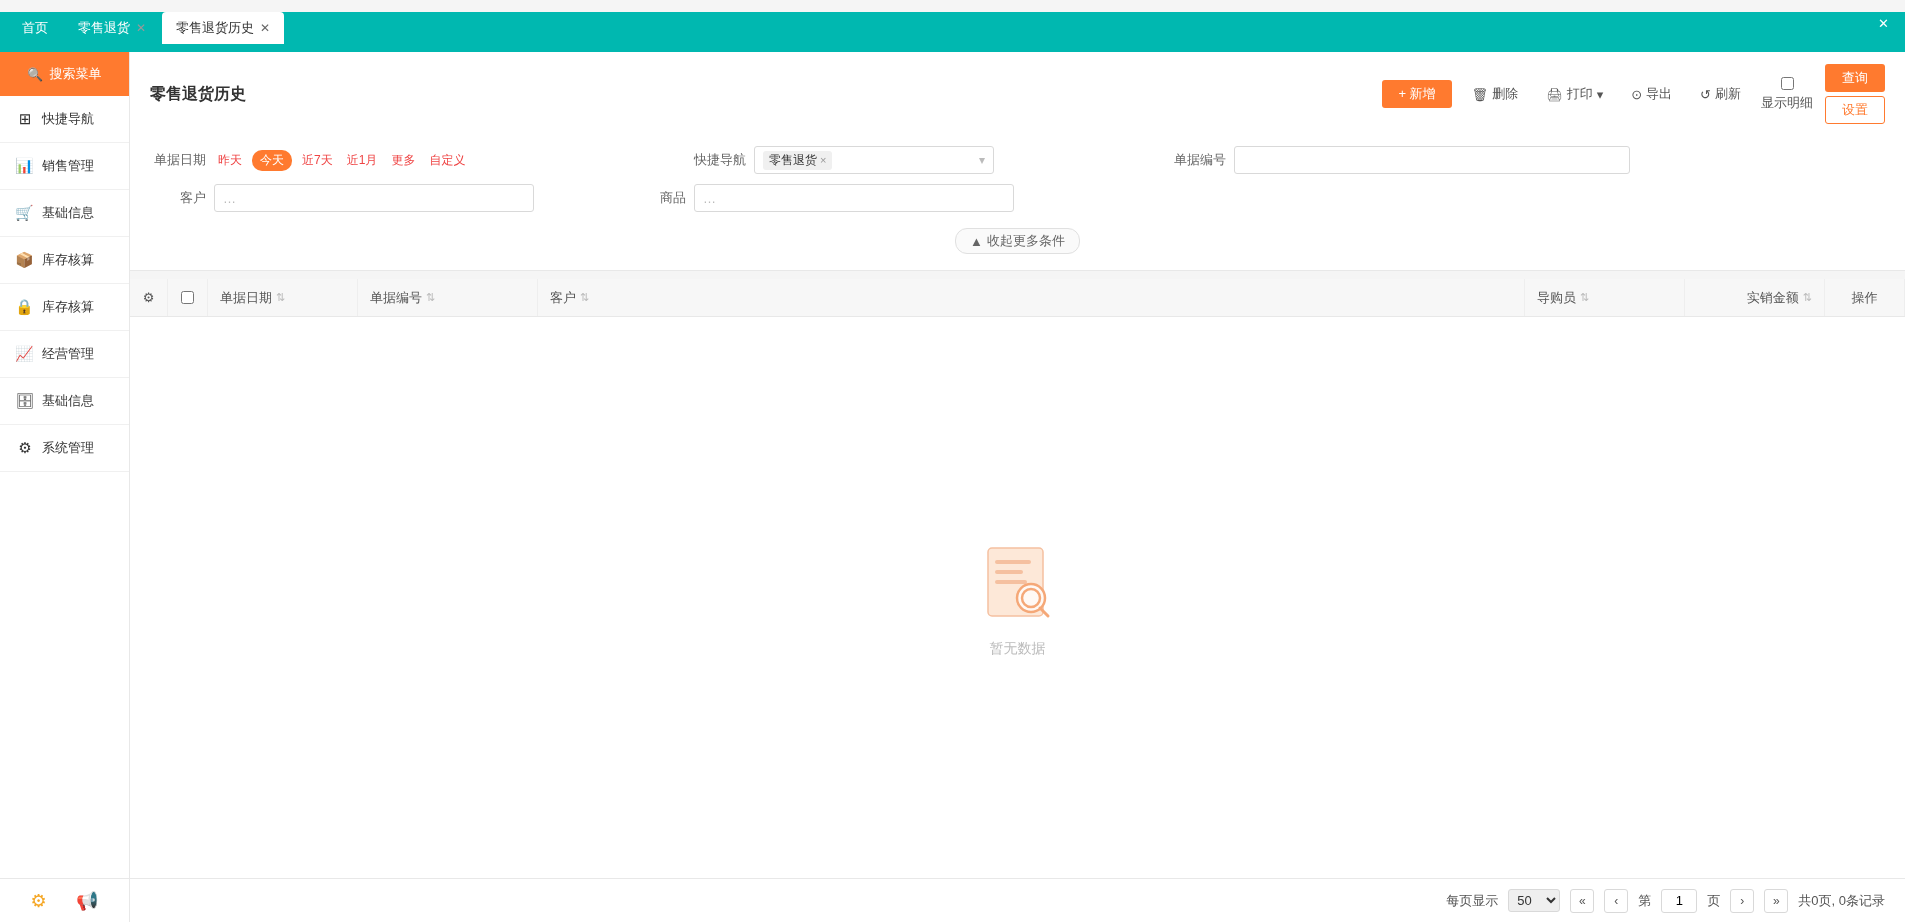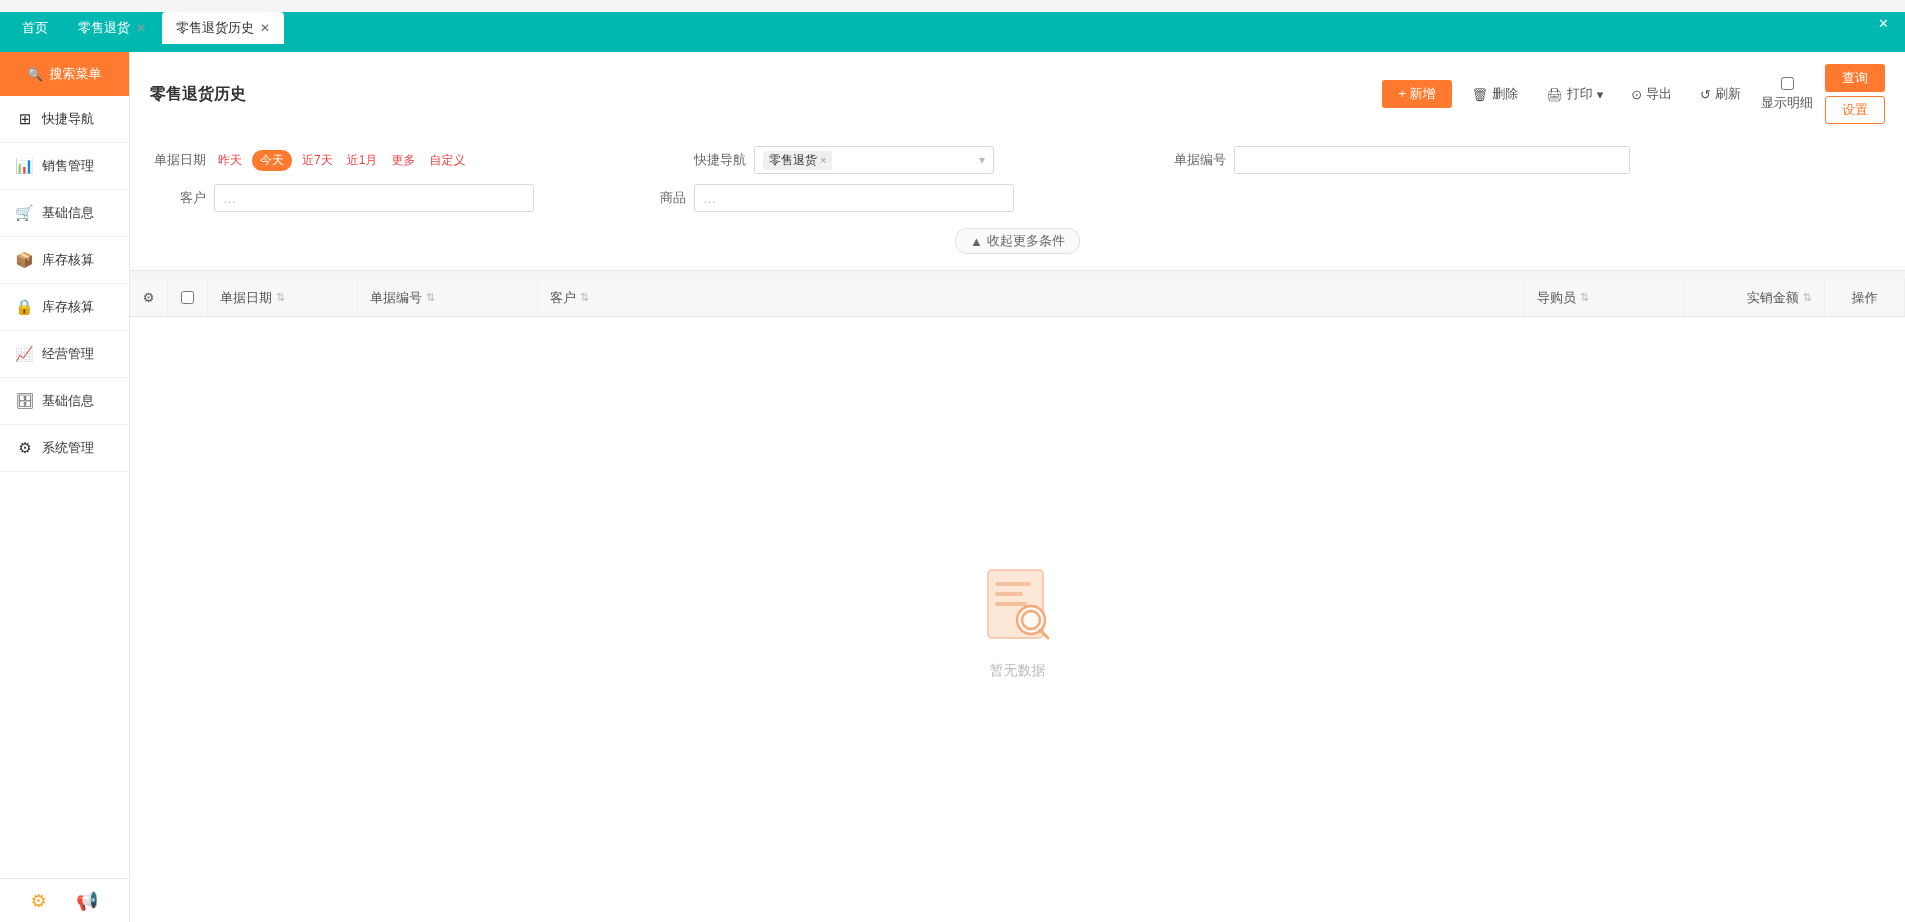--- a/index.html
+++ b/index.html
@@ -605,16 +605,32 @@
             <rect x="22" y="42" width="32" height="4" rx="2" fill="#f5c0a0"></rect>
 
             <circle cx="58" cy="60" r="14" fill="#fff9f5" stroke="#f5a878" stroke-width="2.5"></circle>
             <circle cx="58" cy="60" r="9" fill="none" stroke="#f5a878" stroke-width="2.5"></circle>
             <line x1="67" y1="70" x2="75" y2="78" stroke="#f5a878" stroke-width="3" stroke-linecap="round"></line>
           </svg>
         </div>
         <span class="empty-text">暂无数据</span>
       </div>
 
+      <div class="pagination-bar">
+        <span>每页显示</span>
+        <select class="page-size-select">
+          <option>50</option>
+          <option>20</option>
+          <option>100</option>
+        </select>
+        <div class="page-nav-btn">«</div>
+        <div class="page-nav-btn">‹</div>
+        <span>第</span>
+        <input class="page-input" type="text" value="1" style="">
+        <span>页</span>
+        <div class="page-nav-btn">›</div>
+        <div class="page-nav-btn">»</div>
+        <span>共0页, 0条记录</span>
+      </div>
     </div>
   </div>
 
 </div>
 
 </body></html>

